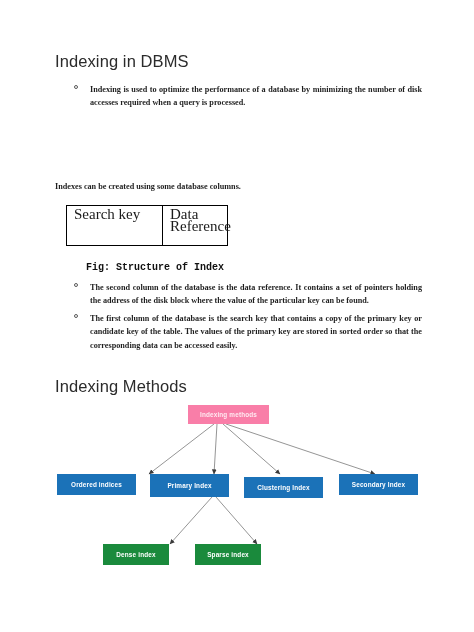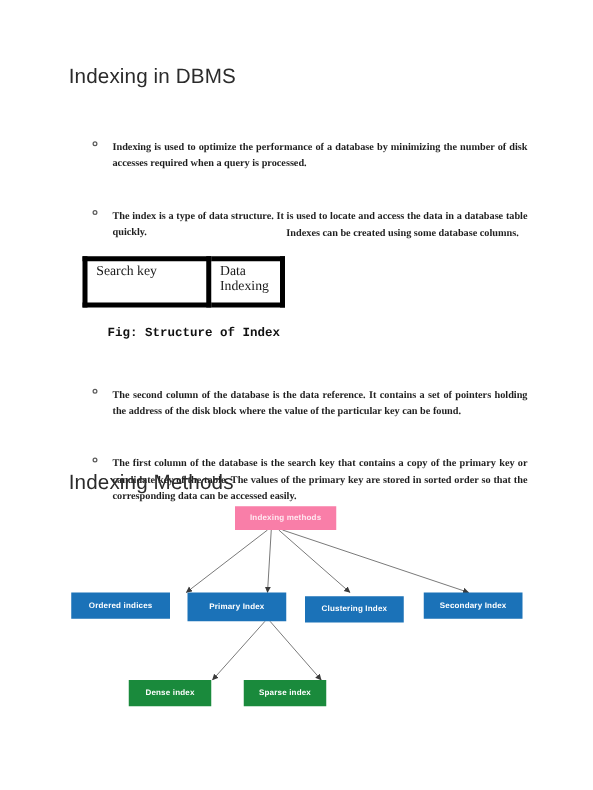--- a/index.html
+++ b/index.html
@@ -45,21 +45,21 @@
     font-size: 8.2px;
     line-height: 13.4px;
     color: #1f1f1f;
     font-weight: 600;
     text-align: justify;
   }
   .para-intro {
     left: 55px;
     top: 180px;
     width: 360px;
-    text-align: right;
+    text-align: left;
   }
 
   
   .bullets {
     position: absolute;
     left: 72px;
     width: 350px;
     margin: 0;
     padding: 0;
     list-style: none;
@@ -70,21 +70,20 @@
   .bullets li {
     position: relative;
     padding-left: 18px;
     margin-bottom: 4.5px;
     font-family: "Liberation Serif", serif;
     font-weight: 600;
     font-size: 8.2px;
     line-height: 13.3px;
     color: #1f1f1f;
     text-align: justify;
-    margin-top: 28px;
   }
   .bullets li .marker {
     position: absolute;
     left: 2px;
     top: 2.4px;
     width: 4px;
     height: 4px;
     border: 1px solid #5a5a5a;
     border-radius: 50%;
     box-sizing: border-box;
@@ -94,25 +93,25 @@
   .idx-table {
     position: absolute;
     left: 66px;
     top: 205px;
     width: 162px;
     height: 41px;
     border-collapse: collapse;
     table-layout: fixed;
   }
   .idx-table td {
-    border: 4px solid #000000;
+    border: 1px solid #000000;
     vertical-align: top;
     padding: 3px 6px 3px 7px;
     font-family: "Liberation Serif", serif;
-    font-size: 11px;
+    font-size: 15px;
     line-height: 11.6px;
     color: #1a1a1a;
     font-weight: 400;
   }
   .idx-table td.c1 { width: 82px; }
 
   .fig-caption {
     position: absolute;
     left: 86px;
     top: 262px;
@@ -162,34 +161,30 @@
 
 <div class="page">
 
   <div class="h1 h1-main">Indexing in DBMS</div>
 
   <ul class="bullets bullets-top">
     <li>
       <span class="marker"></span>
       <span>Indexing is used to optimize the performance of a database by minimizing the number of disk accesses required when a query is processed.</span>
     </li>
-    <li>
-      <span class="marker"></span>
-      <span>The index is a type of data structure. It is used to locate and access the data in a database table quickly.</span>
-    </li>
   </ul>
 
 
   <div class="para para-intro">Indexes can be created using some database columns.</div>
 
   <table class="idx-table">
     <tbody>
         <tr>
       <td class="c1">Search key</td>
-      <td>Data Indexing</td>
+      <td>Data Reference</td>
     </tr>
   </tbody>
     </table>
 
   <div class="fig-caption">Fig: Structure  of Index</div>
 
   <ul class="bullets bullets-mid">
     <li>
       <span class="marker"></span>
       <span>The second column of the database is the data reference. It contains a set of pointers holding the address of the disk block where the value of the particular key can be found.</span>

